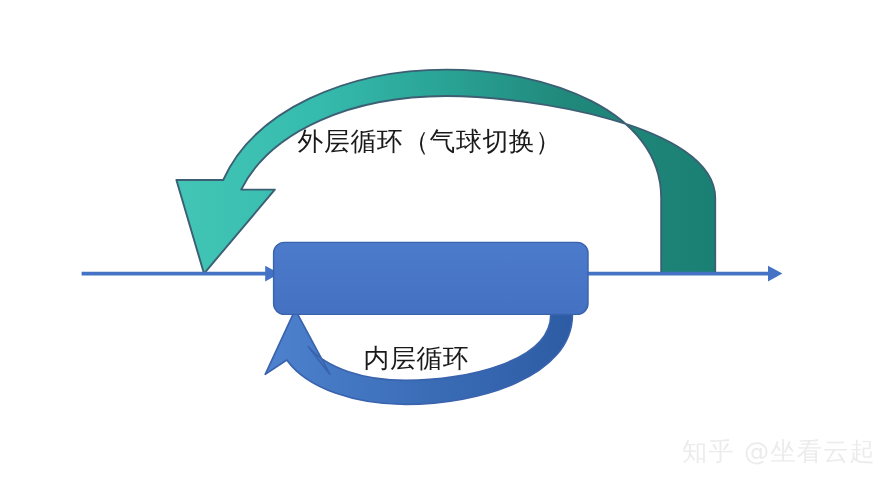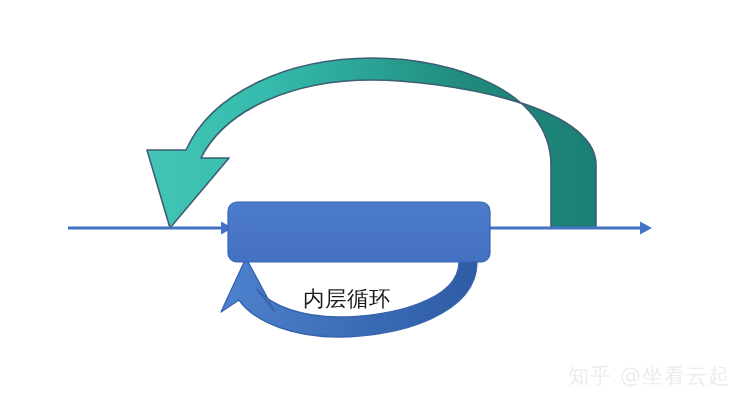--- a/index.html
+++ b/index.html
@@ -34,21 +34,20 @@
   }
   #outer-loop-label {
     left: 248px;
     top: 108px;
     font-size: 21.5px;
   }
   #inner-loop-label {
     left: 303px;
     top: 289px;
     font-size: 21.5px;
-    font-family: Liberation Serif, serif;
   }
   #process-box-label {
     position: absolute;
     left: 228px;
     top: 202px;
     width: 262px;
     height: 60px;
     display: flex;
     align-items: center;
     justify-content: center;
@@ -132,19 +131,20 @@
           C 389 317 459 301 459 262
           Z
         " fill="url(#blueGrad)" stroke="#3A63AE" stroke-width="1.4" stroke-linejoin="round"></path>
     </g>
 
     <g>
       <rect x="228" y="202" width="262" height="60" rx="9" ry="9" fill="url(#boxGrad)" stroke="#3A63AE" stroke-width="1.2"></rect>
     </g>
   </svg>
 
+  <div class="label" id="outer-loop-label">外层循环（气球切换）</div>
 
 
   <div class="label" id="inner-loop-label">内层循环</div>
 
   <div id="watermark">知乎 @坐看云起</div>
 
 </div>
 
 </body></html>

